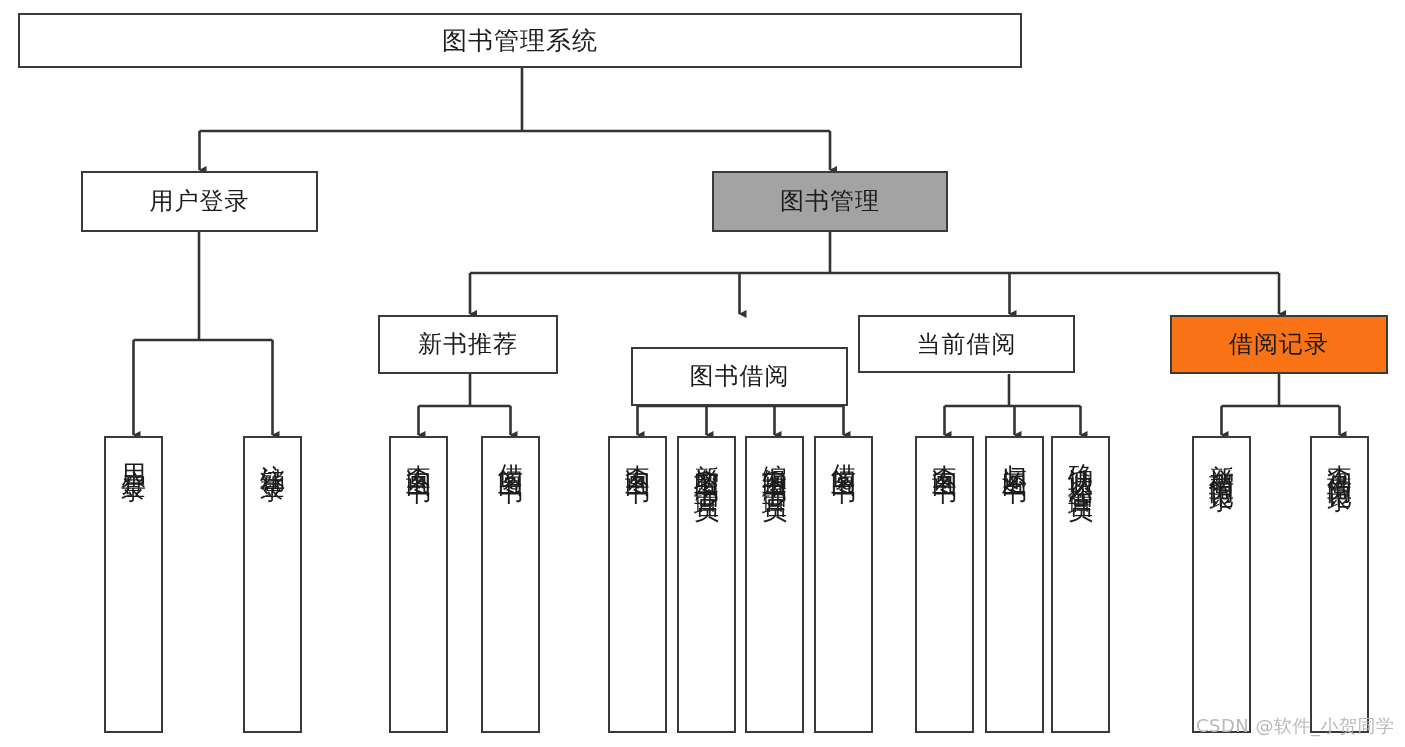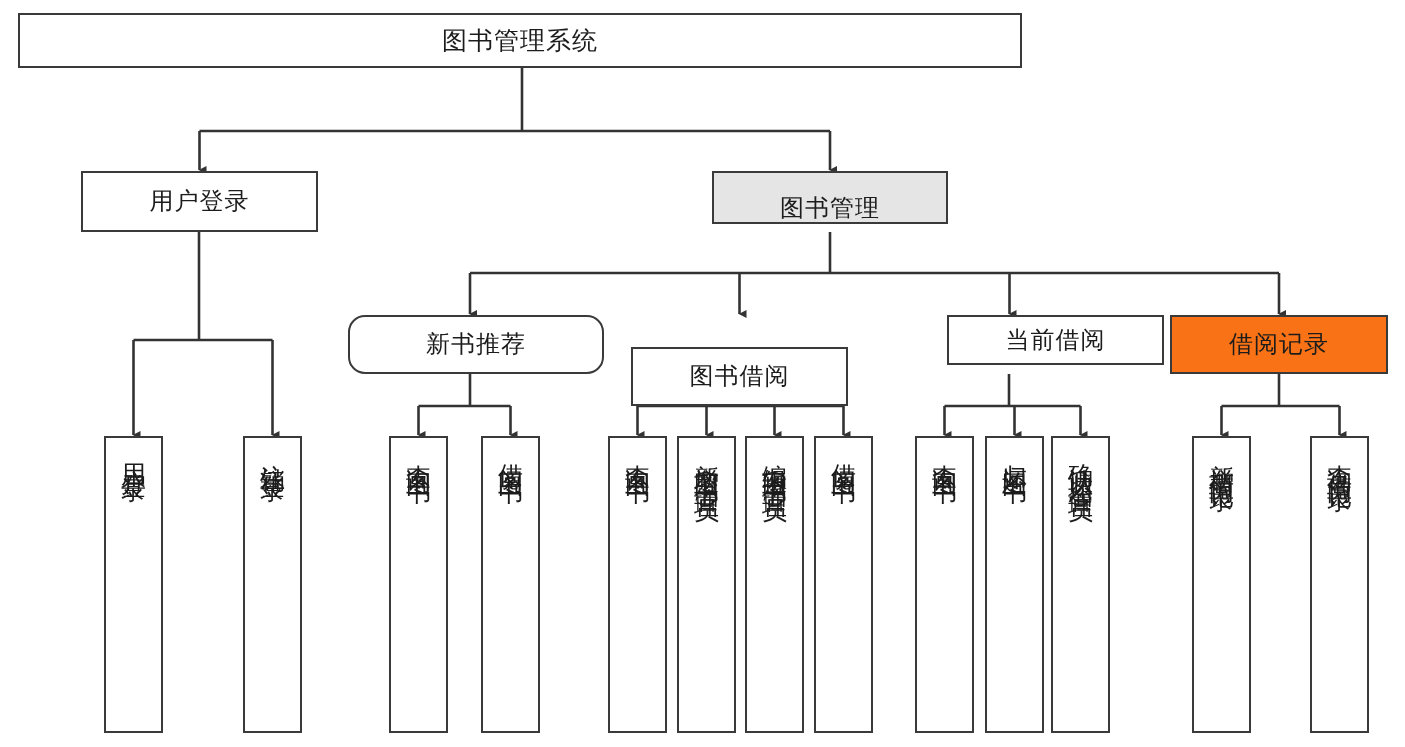--- a/index.html
+++ b/index.html
@@ -120,30 +120,30 @@
       </g>
   </svg>
 
   <div id="node-layer">
       <div class="node horiz root" style="left: 18px; top: 13px; width: 1004px; height: 55px; border-color: rgb(58, 58, 58); background: rgb(255, 255, 255);">
         <span class="node-label" style="color: rgb(28, 28, 28);">图书管理系统</span>
       </div>
       <div class="node horiz" style="left: 81px; top: 171px; width: 237px; height: 61px; border-color: rgb(58, 58, 58); background: rgb(255, 255, 255);">
         <span class="node-label" style="color: rgb(28, 28, 28);">用户登录</span>
       </div>
-      <div class="node horiz" style="left: 712px; top: 171px; width: 236px; height: 53px; border-color: rgb(58, 58, 58); background: #e5e5e5; align-items: flex-end;">
+      <div class="node horiz" style="left: 712px; top: 171px; width: 236px; height: 61px; border-color: rgb(58, 58, 58); background: #a3a3a3;">
         <span class="node-label" style="color: rgb(28, 28, 28);">图书管理</span>
       </div>
-      <div class="node horiz" style="left: 348px; top: 315px; width: 256px; height: 59px; border-color: rgb(58, 58, 58); background: rgb(255, 255, 255); border-radius: 17px;">
+      <div class="node horiz" style="left: 378px; top: 315px; width: 180px; height: 59px; border-color: rgb(58, 58, 58); background: rgb(255, 255, 255);">
         <span class="node-label" style="color: rgb(28, 28, 28);">新书推荐</span>
       </div>
       <div class="node horiz" style="left: 631px; top: 315px; width: 217px; height: 59px; border-color: rgb(58, 58, 58); background: rgb(255, 255, 255); margin-top: 32px;">
         <span class="node-label" style="color: rgb(28, 28, 28);">图书借阅</span>
       </div>
-      <div class="node horiz" style="left: 947px; top: 315px; width: 217px; height: 50px; border-color: rgb(58, 58, 58); background: rgb(255, 255, 255);">
+      <div class="node horiz" style="left: 858px; top: 315px; width: 217px; height: 58px; border-color: rgb(58, 58, 58); background: rgb(255, 255, 255);">
         <span class="node-label" style="color: rgb(28, 28, 28);">当前借阅</span>
       </div>
       <div class="node horiz" style="left: 1170px; top: 315px; width: 218px; height: 59px; border-color: rgb(58, 58, 58); background: #f97316;">
         <span class="node-label" style="color: rgb(28, 28, 28);">借阅记录</span>
       </div>
       <div class="node vert" style="left: 104px; top: 436px; width: 59px; height: 297px; border-color: rgb(58, 58, 58); background: rgb(255, 255, 255);">
         <span class="node-label" style="color: rgb(28, 28, 28);">用户登录</span>
       </div>
       <div class="node vert" style="left: 243px; top: 436px; width: 59px; height: 297px; border-color: rgb(58, 58, 58); background: rgb(255, 255, 255);">
         <span class="node-label" style="color: rgb(28, 28, 28);">注销登录</span>
@@ -176,13 +176,14 @@
         <span class="node-label" style="color: rgb(28, 28, 28);">确认归还（管理员）</span>
       </div>
       <div class="node vert" style="left: 1192px; top: 436px; width: 59px; height: 297px; border-color: rgb(58, 58, 58); background: rgb(255, 255, 255);">
         <span class="node-label" style="color: rgb(28, 28, 28);">新增借阅记录</span>
       </div>
       <div class="node vert" style="left: 1310px; top: 436px; width: 59px; height: 297px; border-color: rgb(58, 58, 58); background: rgb(255, 255, 255);">
         <span class="node-label" style="color: rgb(28, 28, 28);">查询借阅记录</span>
       </div>
     </div>
 
+  <div class="watermark" style="left: 1196px; top: 714px; color: rgb(185, 185, 185);">CSDN @软件_小贺同学</div>
 </div>
 
 </body></html>

